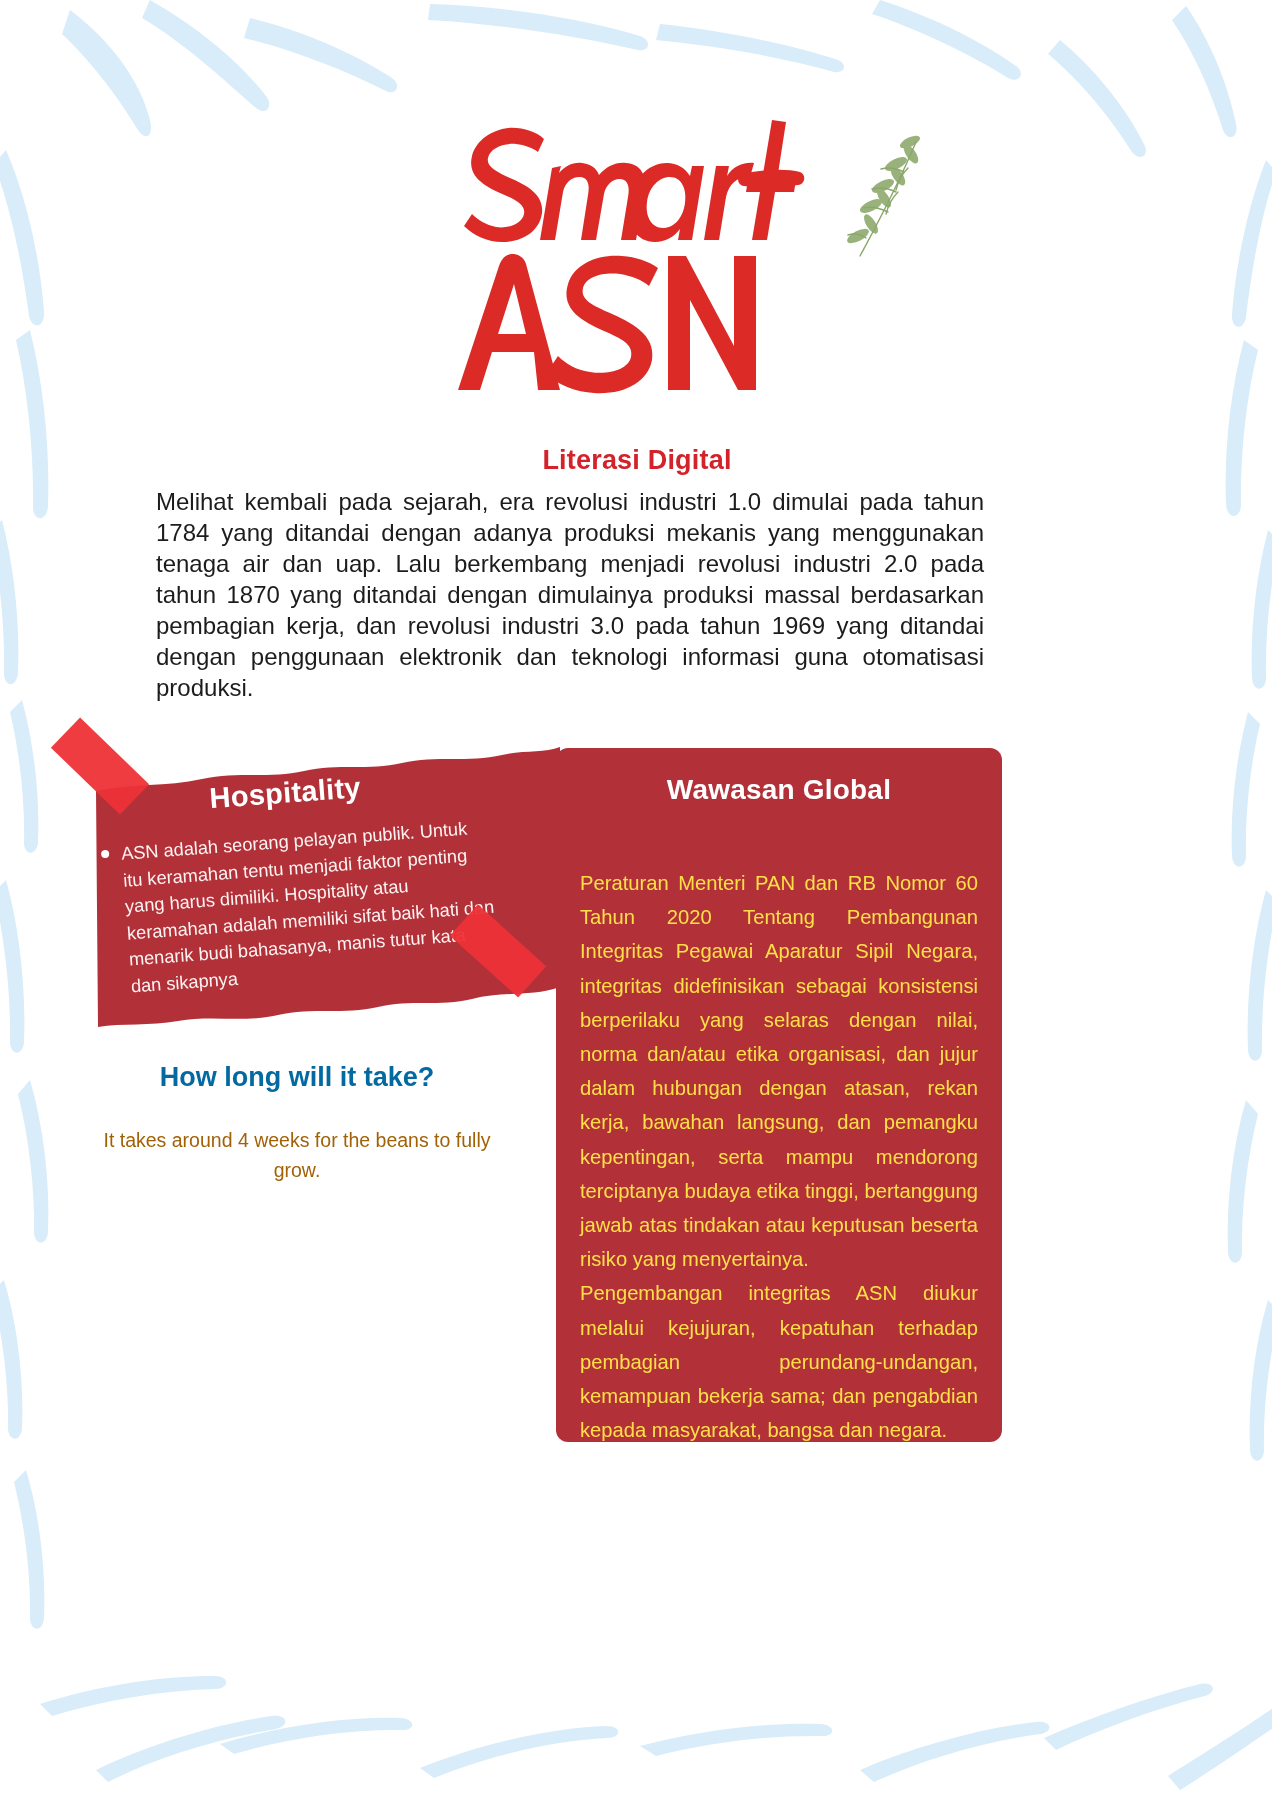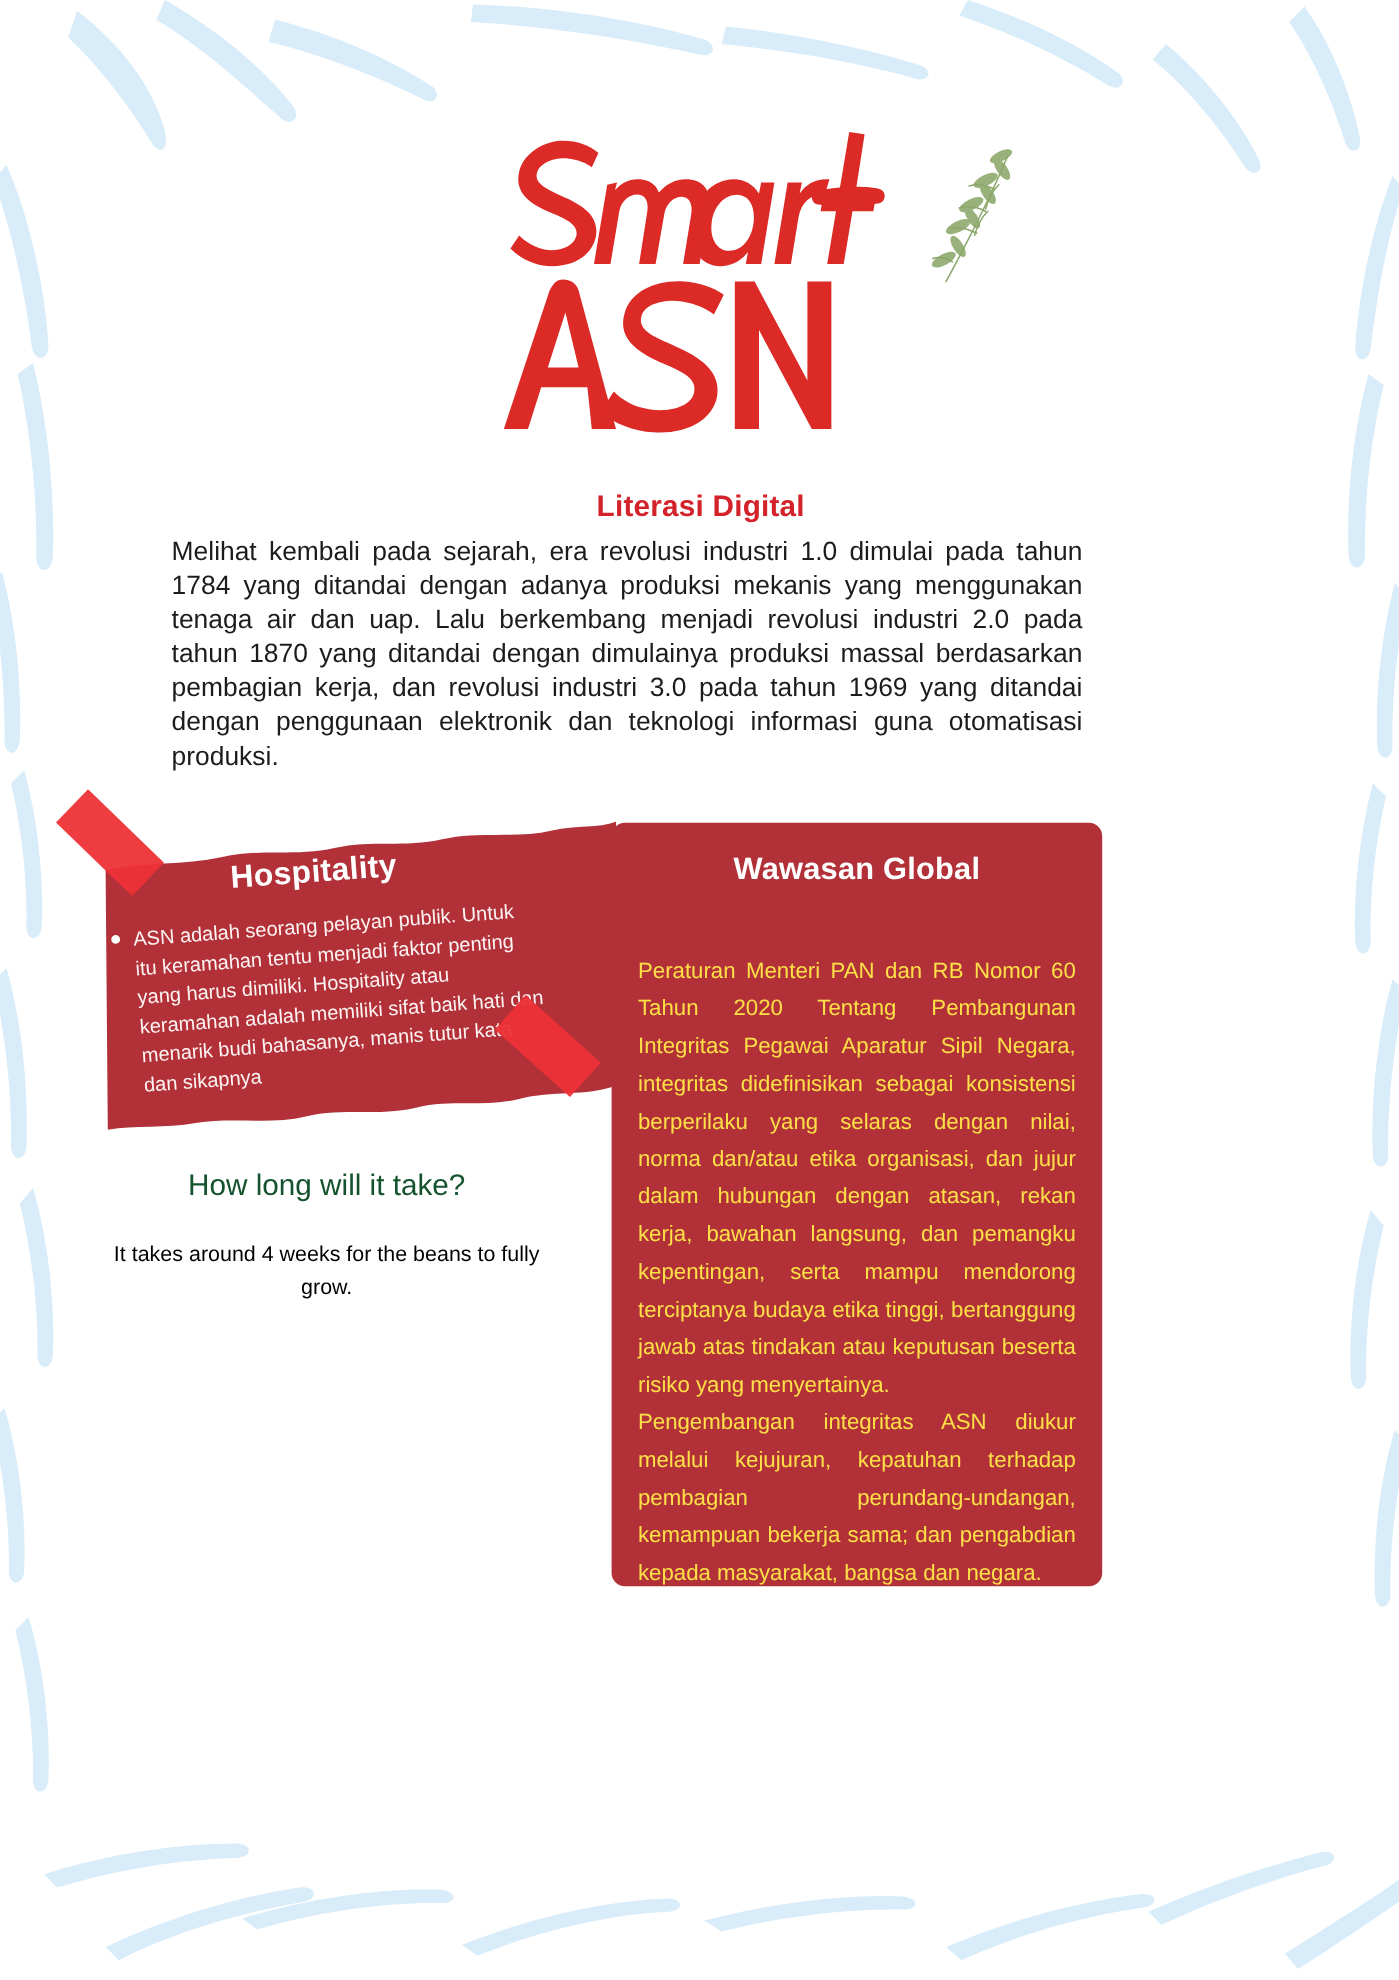--- a/index.html
+++ b/index.html
@@ -148,31 +148,31 @@
     transform: rotate(42deg);
     opacity: .95;
   }
 
   
   .howlong-heading {
     position: absolute;
     left: 62px; top: 1062px;
     width: 470px;
     text-align: center;
-    color: #14532d;
+    color: #0369a1;
     font-size: 27px;
-    font-weight: 400;
+    font-weight: 700;
     z-index: 3;
   }
   .howlong-body {
     position: absolute;
     left: 92px; top: 1125px;
     width: 410px;
     text-align: center;
-    color: #000000;
+    color: #a16207;
     font-size: 19.5px;
     line-height: 30px;
     z-index: 3;
   }
 
   
   .global-card {
     position: absolute;
     left: 556px;
     top: 748px;

